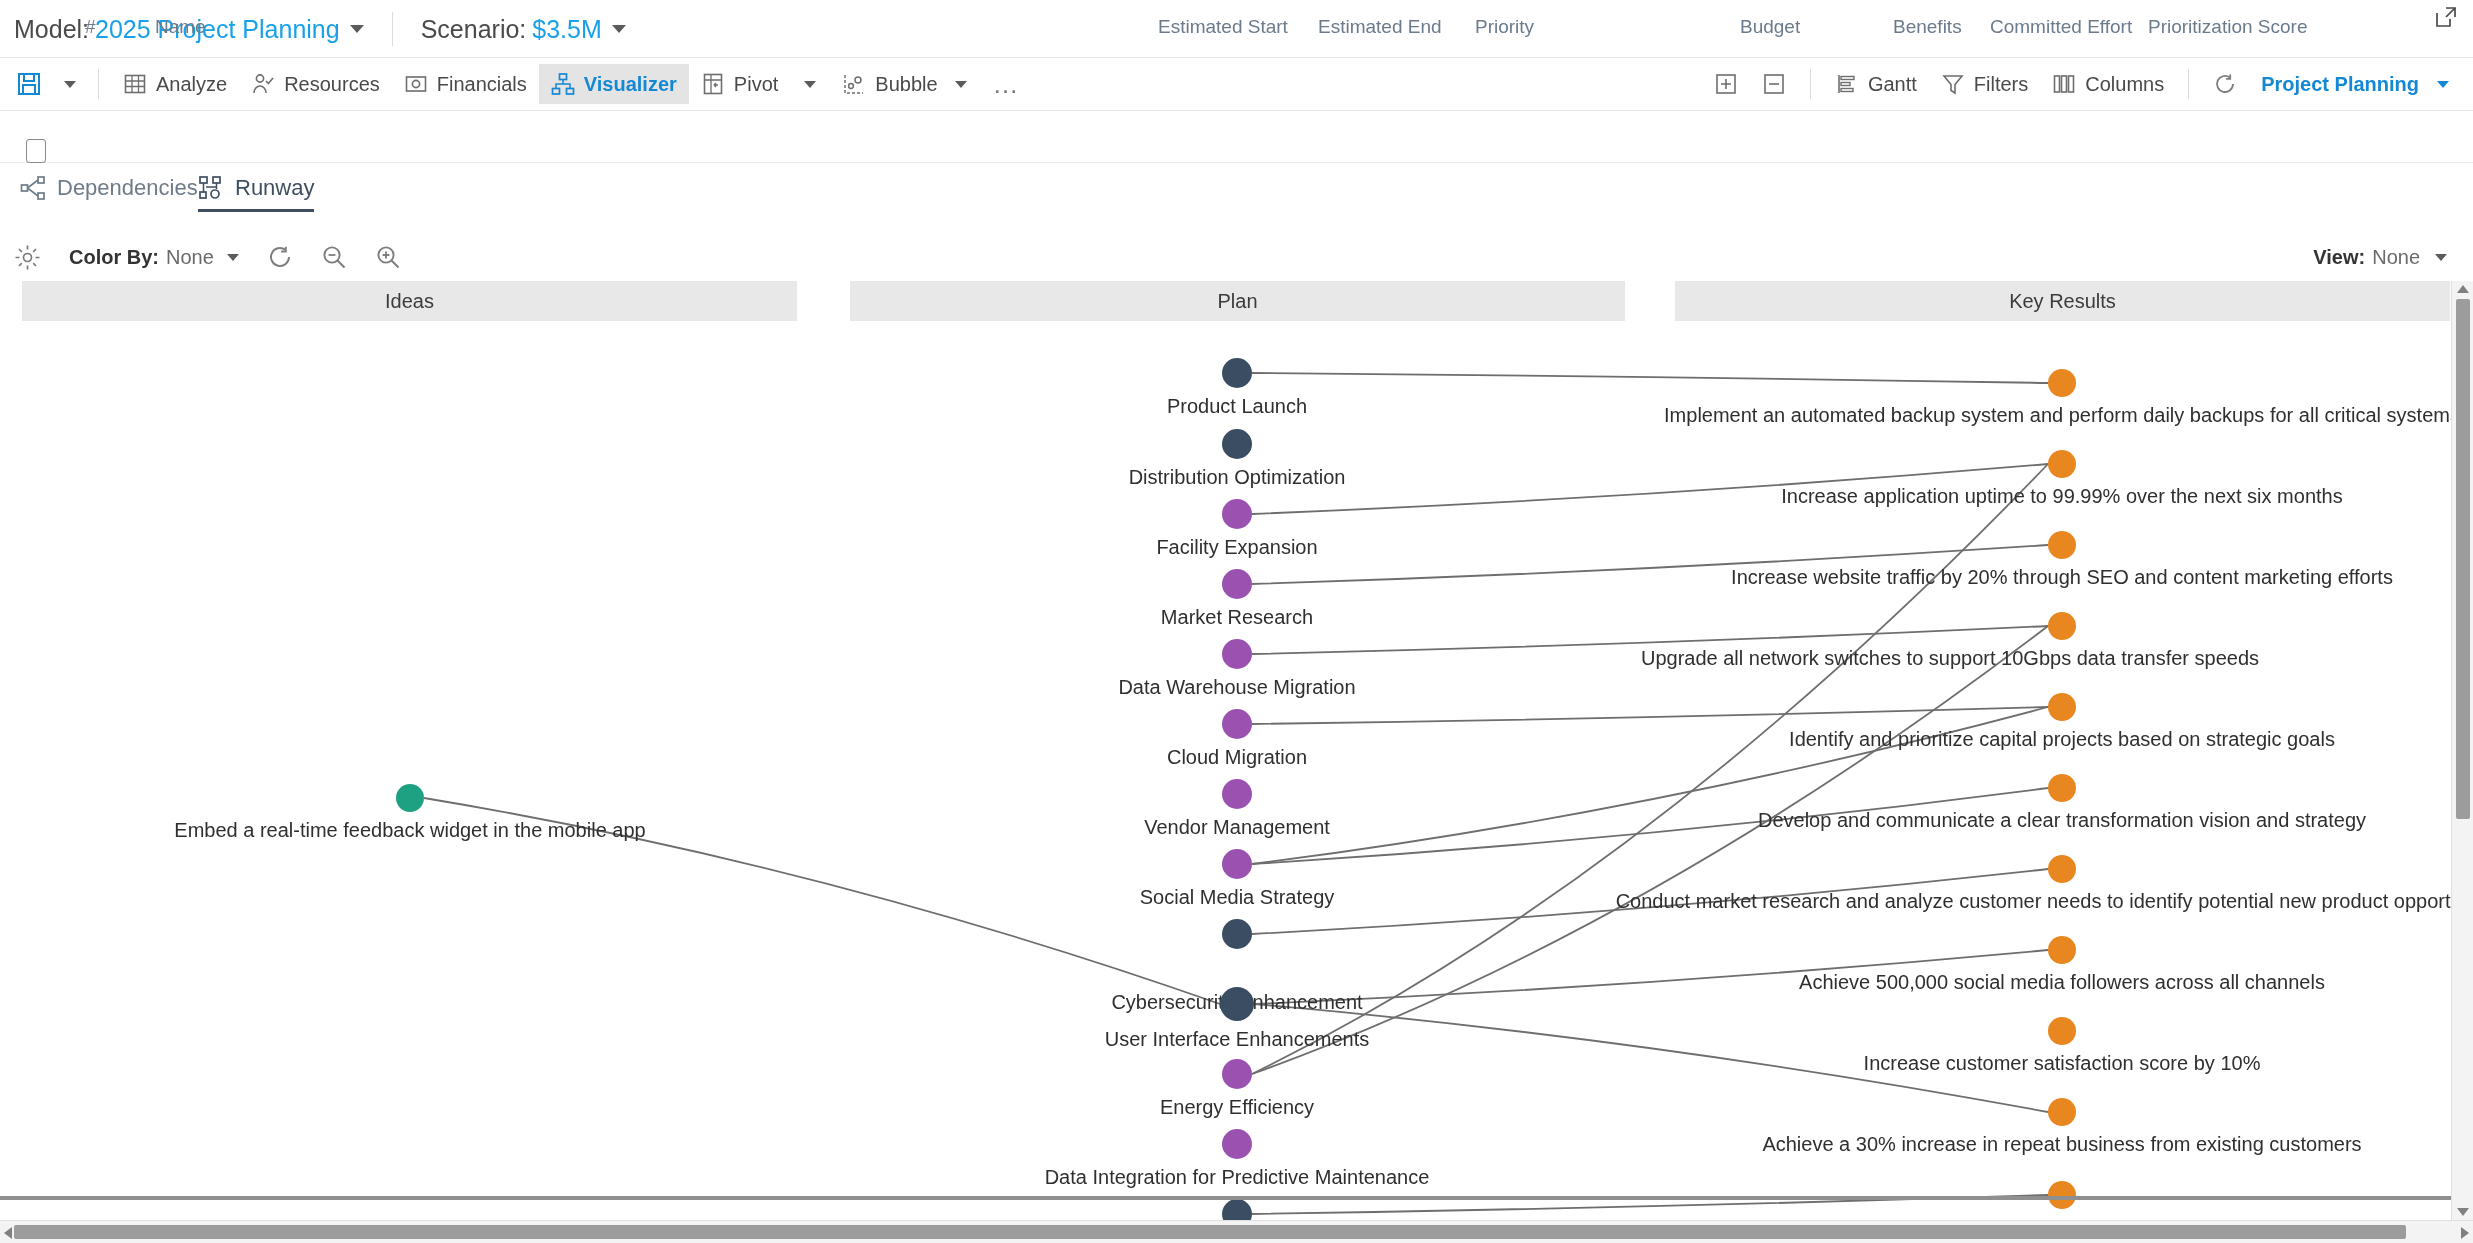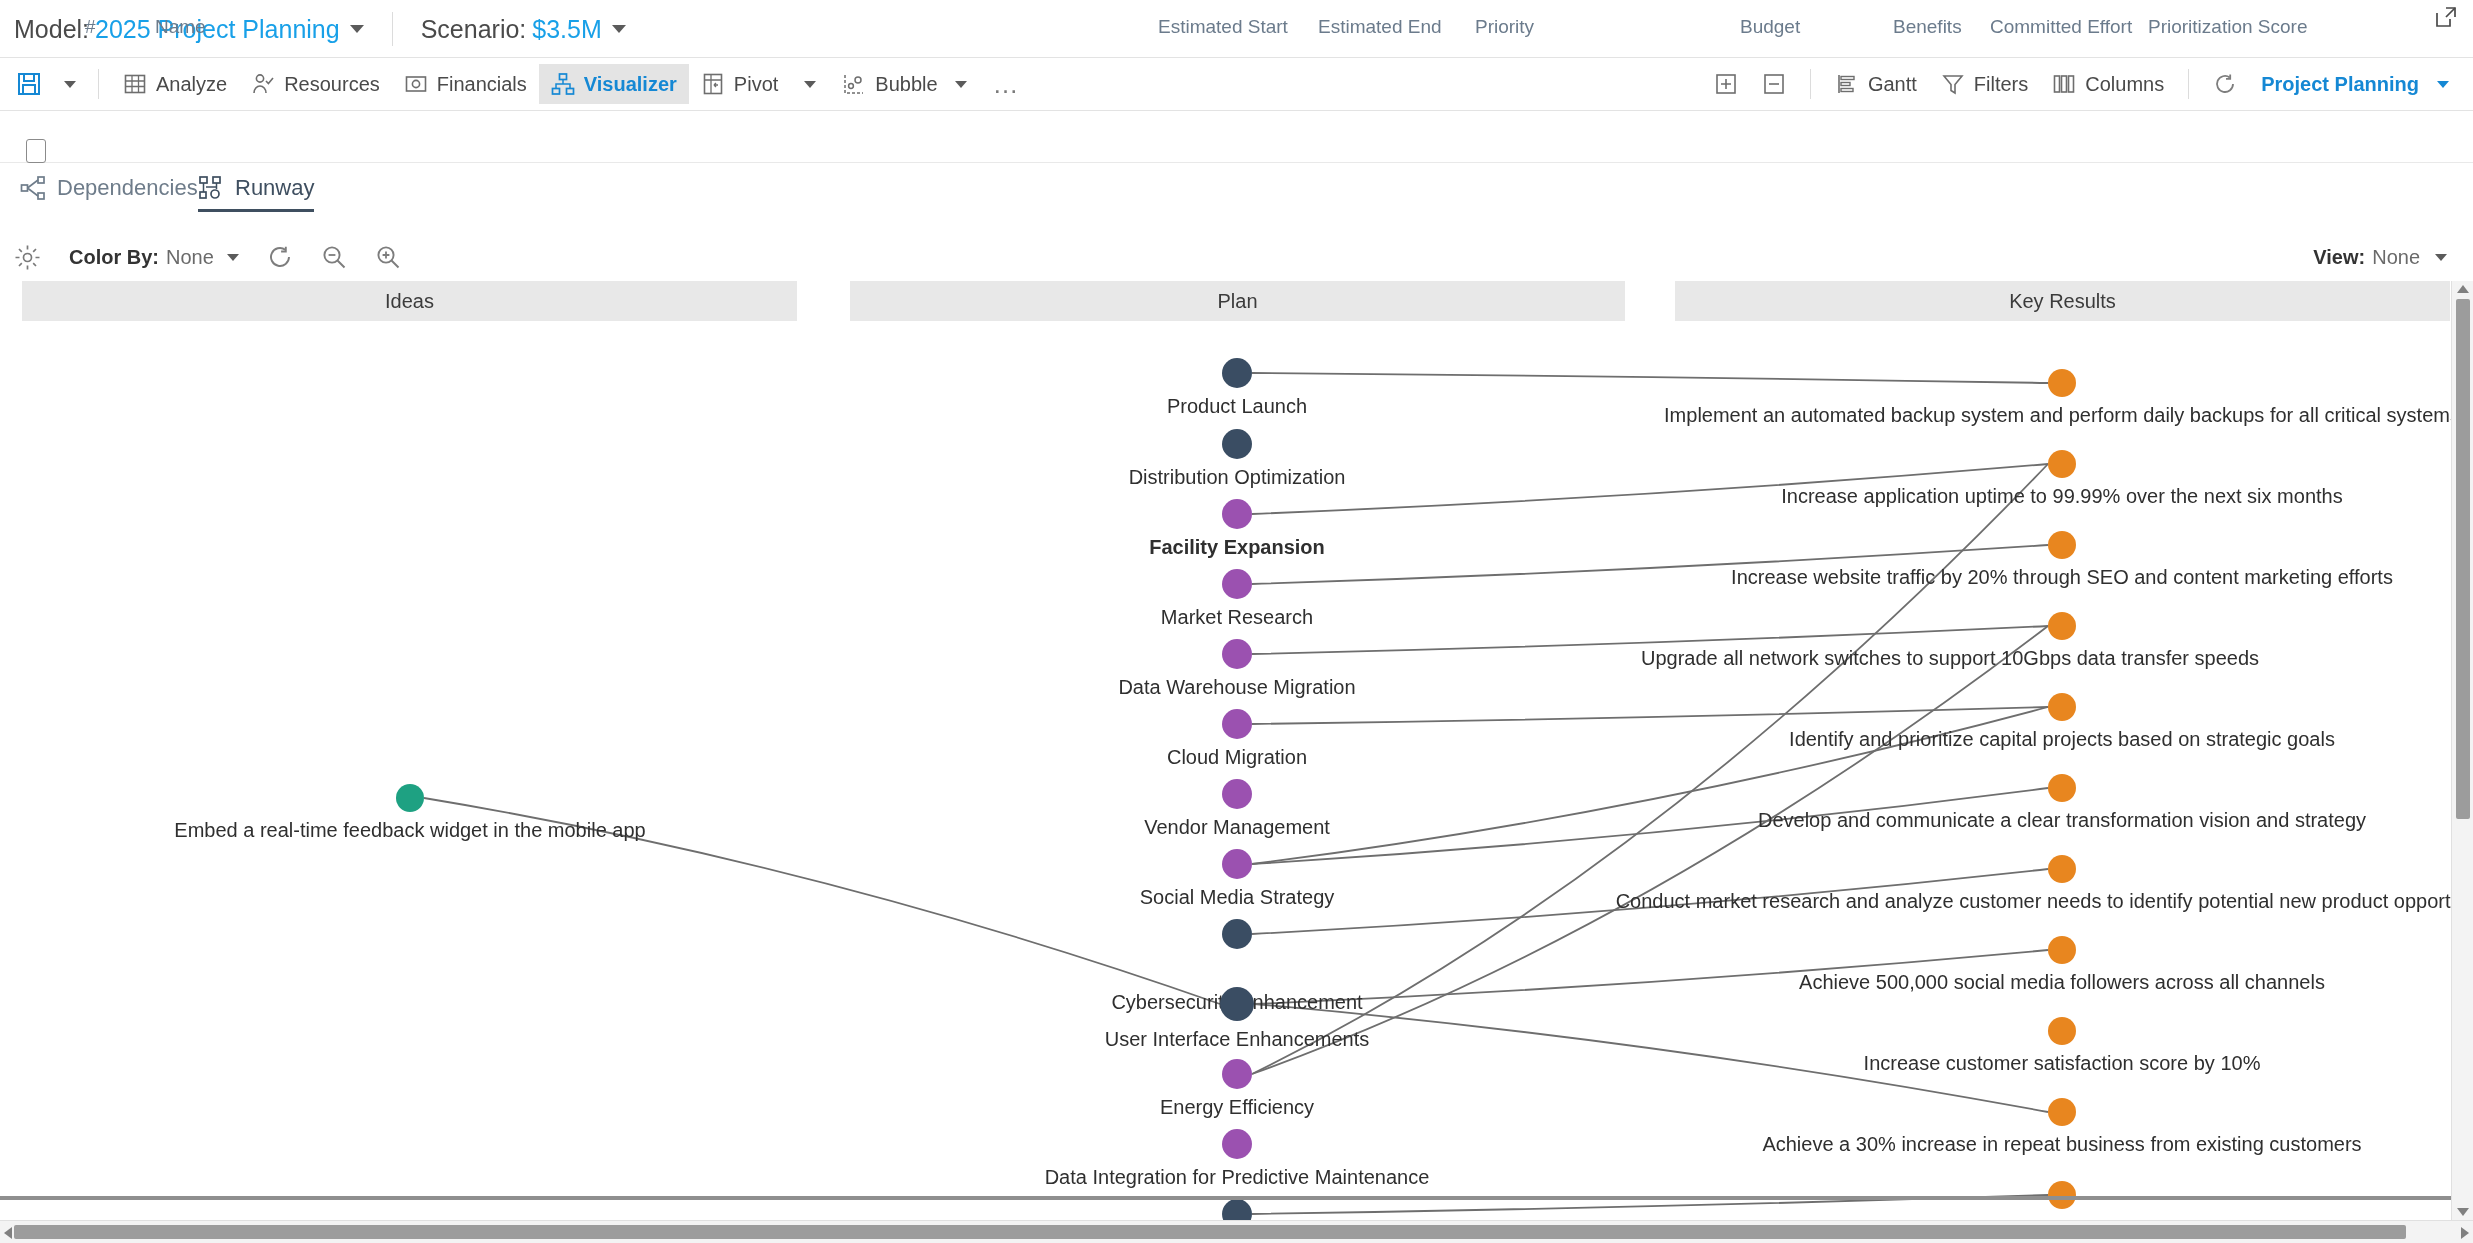--- a/index.html
+++ b/index.html
@@ -421,21 +421,21 @@
         <path d="M1252 891 Q 1650 884.92 2048 872" fill="none" stroke="#6e6e6e" stroke-width="1.8"></path>
       </svg>
     <div id="nodes-layer">
         <div class="node" style="left: 396px; top: 461px; width: 28px; height: 28px; background: rgb(30, 161, 130);"></div>
         <div class="nlabel" style="left: 410px; top: 496px;">Embed a real-time feedback widget in the mobile app</div>
         <div class="node" style="left: 1222px; top: 35px; width: 30px; height: 30px; background: rgb(58, 77, 99);"></div>
         <div class="nlabel" style="left: 1237px; top: 72px;">Product Launch</div>
         <div class="node" style="left: 1222px; top: 106px; width: 30px; height: 30px; background: rgb(58, 77, 99);"></div>
         <div class="nlabel" style="left: 1237px; top: 143px;">Distribution Optimization</div>
         <div class="node" style="left: 1222px; top: 176px; width: 30px; height: 30px; background: rgb(155, 81, 176);"></div>
-        <div class="nlabel" style="left: 1237px; top: 213px; font-weight: bold;">Facility Expansion</div>
+        <div class="nlabel" style="left: 1237px; top: 213px;">Facility Expansion</div>
         <div class="node" style="left: 1222px; top: 246px; width: 30px; height: 30px; background: rgb(155, 81, 176);"></div>
         <div class="nlabel" style="left: 1237px; top: 283px;">Market Research</div>
         <div class="node" style="left: 1222px; top: 316px; width: 30px; height: 30px; background: rgb(155, 81, 176);"></div>
         <div class="nlabel" style="left: 1237px; top: 353px;">Data Warehouse Migration</div>
         <div class="node" style="left: 1222px; top: 386px; width: 30px; height: 30px; background: rgb(155, 81, 176);"></div>
         <div class="nlabel" style="left: 1237px; top: 423px;">Cloud Migration</div>
         <div class="node" style="left: 1222px; top: 456px; width: 30px; height: 30px; background: rgb(155, 81, 176);"></div>
         <div class="nlabel" style="left: 1237px; top: 493px;">Vendor Management</div>
         <div class="node" style="left: 1222px; top: 526px; width: 30px; height: 30px; background: rgb(155, 81, 176);"></div>
         <div class="nlabel" style="left: 1237px; top: 563px;">Social Media Strategy</div>

